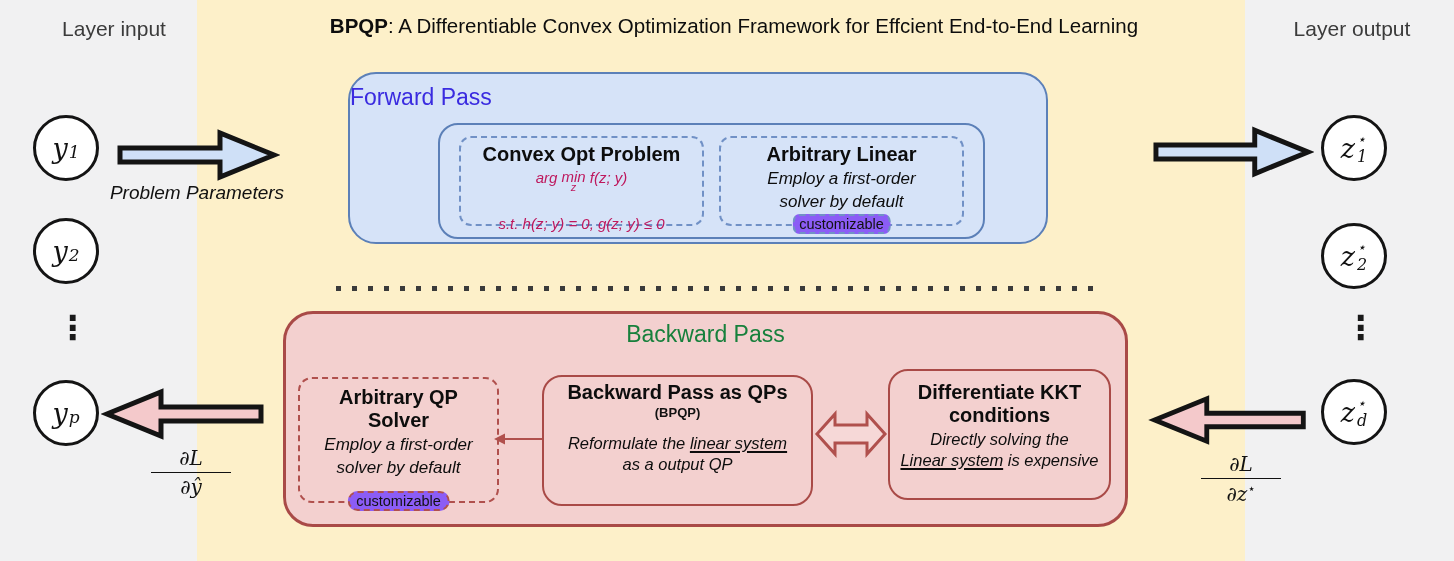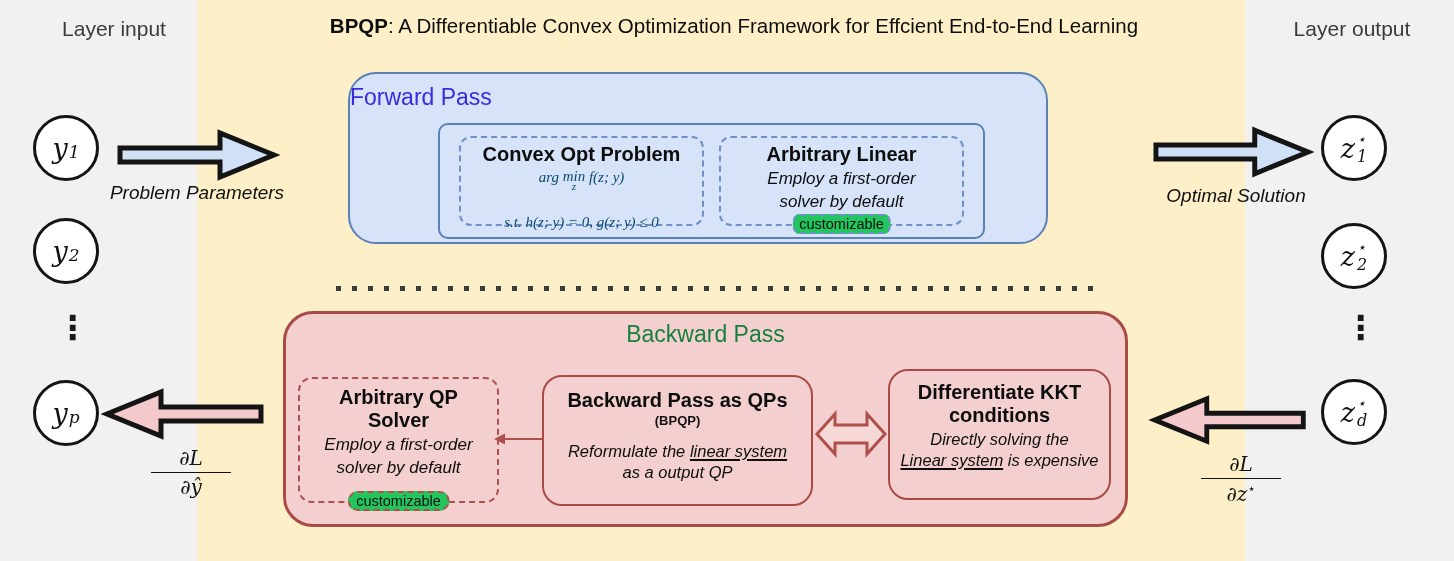--- a/index.html
+++ b/index.html
@@ -39,36 +39,36 @@
   .frac .den sup{font-size:13px;font-style:normal;}
 
   
   .forward-box{
     position:absolute;left:348px;top:72px;width:700px;height:172px;box-sizing:border-box;
     background:#d6e3f8;border:2.5px solid #5c80b8;border-radius:28px;
   }
   .forward-title{margin-top:10px;text-align:left;font-size:23px;color:#3a2be0;}
   .fwd-inner{
     position:absolute;left:88px;top:49px;width:547px;height:116px;box-sizing:border-box;
-    border:2px solid #5c80b8;border-radius:10px;
+    border:2px solid #5c80b8;border-radius:20px;
     display:flex;gap:15px;padding:11px 19px;align-items:stretch;
   }
   .dashed-blue{
     flex:1;border:2px dashed #7191c6;border-radius:12px;position:relative;
     text-align:center;box-sizing:border-box;padding-top:5px;
   }
   .sub-title{font-weight:bold;font-size:20px;color:#0d0d0d;}
-  .math{font-family:Liberation Serif, serif;font-style:italic;font-size:15px;margin-top:3px;color:#0c4a6e;}
+  .math{font-family:Liberation Sans, sans-serif;font-style:italic;font-size:15px;margin-top:3px;color:#be185d;}
   .minstack{display:inline-block;text-align:center;vertical-align:-0.55em;}
   .minstack span{display:block;line-height:0.8;}
   .minstack .minsub{font-size:11px;}
   .emp{font-style:italic;font-size:17px;line-height:1.25;margin-top:2px;color:#0d0d0d;}
   .tag{
     position:absolute;bottom:-10px;left:50%;transform:translateX(-50%);
-    background:#22c55e;font-size:14.5px;padding:0 5px;white-space:nowrap;border-radius:7px;
+    background:#8b5cf6;font-size:14.5px;padding:0 5px;white-space:nowrap;border-radius:7px;
   }
   .tag-blue{border:2px dashed #7191c6;}
   .tag-red{border:2px dashed #b0504d;border-radius:11px;padding:0 7px;}
 
   
   .decoupled-line{position:absolute;left:360px;top:257px;width:714px;text-align:center;font-size:19.5px;color:#141414;}
   .decoupled-line .hl{color:#f43b2e;}
   .dotted-rule{
     position:absolute;left:336px;top:286px;width:767px;height:5px;
     background:repeating-linear-gradient(to right,#3b3b3b 0,#3b3b3b 5px,transparent 5px,transparent 16px);
@@ -82,21 +82,21 @@
   .backward-title{margin-top:7px;text-align:center;font-size:23px;color:#17803c;}
   .qp-solver-box{
     position:absolute;left:12px;top:63px;width:201px;height:126px;box-sizing:border-box;
     border:2.5px dashed #b0504d;border-radius:14px;text-align:center;padding-top:7px;
   }
   .two-line-title{font-weight:bold;font-size:20px;line-height:1.15;color:#0d0d0d;}
   .solid-red-box{
     position:absolute;box-sizing:border-box;border:2.5px solid #a94a47;border-radius:20px;
     text-align:center;background:#f3d0cf;
   }
-  .bpqp-box{left:256px;top:61px;width:271px;height:131px;padding-top:12px;}
+  .bpqp-box{left:256px;top:61px;width:271px;height:131px;padding-top:4px;}
   .kkt-box{left:602px;top:55px;width:223px;height:131px;padding-top:10px;}
   .bpqp-sub{font-weight:bold;font-size:13px;margin-top:1px;}
   .body-italic{font-style:italic;font-size:16.5px;line-height:1.25;color:#0d0d0d;}
   .bpqp-body{margin-top:13px;}
   .kkt-body{margin-top:2px;}
   .u{text-decoration:underline;text-decoration-thickness:1.5px;text-underline-offset:2px;}
 </style>
 </head>
 <body>
 
@@ -150,21 +150,20 @@
   </div>
 
   <svg class="arrow-svg" style="left:116px;top:126px;" width="164" height="58" viewBox="0 0 164 58">
     <path d="M4,22 L104,22 L104,7 L158,29 L104,51 L104,36 L4,36 Z" fill="#cfe0f7" stroke="#141414" stroke-width="5" stroke-linejoin="miter"></path>
   </svg>
   <div class="arrow-caption" style="left:97px;top:182px;width:200px;">Problem Parameters</div>
 
   <svg class="arrow-svg" style="left:1152px;top:123px;" width="162" height="58" viewBox="0 0 164 58">
     <path d="M4,22 L104,22 L104,7 L158,29 L104,51 L104,36 L4,36 Z" fill="#cfe0f7" stroke="#141414" stroke-width="5" stroke-linejoin="miter"></path>
   </svg>
-  <div class="arrow-caption" style="left:1146px;top:185px;width:180px;">Optimal Solution</div>
 
   <svg class="arrow-svg" style="left:101px;top:385px;" width="164" height="58" viewBox="0 0 164 58">
     <path d="M160,22 L60,22 L60,7 L6,29 L60,51 L60,36 L160,36 Z" fill="#f4c9cb" stroke="#141414" stroke-width="5" stroke-linejoin="miter"></path>
   </svg>
   <div class="frac" style="left:151px;top:446px;width:80px;">
     <span class="num">∂L</span>
     <span class="den">∂ŷ</span>
   </div>
 
   <svg class="arrow-svg" style="left:1148px;top:392px;" width="160" height="56" viewBox="0 0 164 58">

